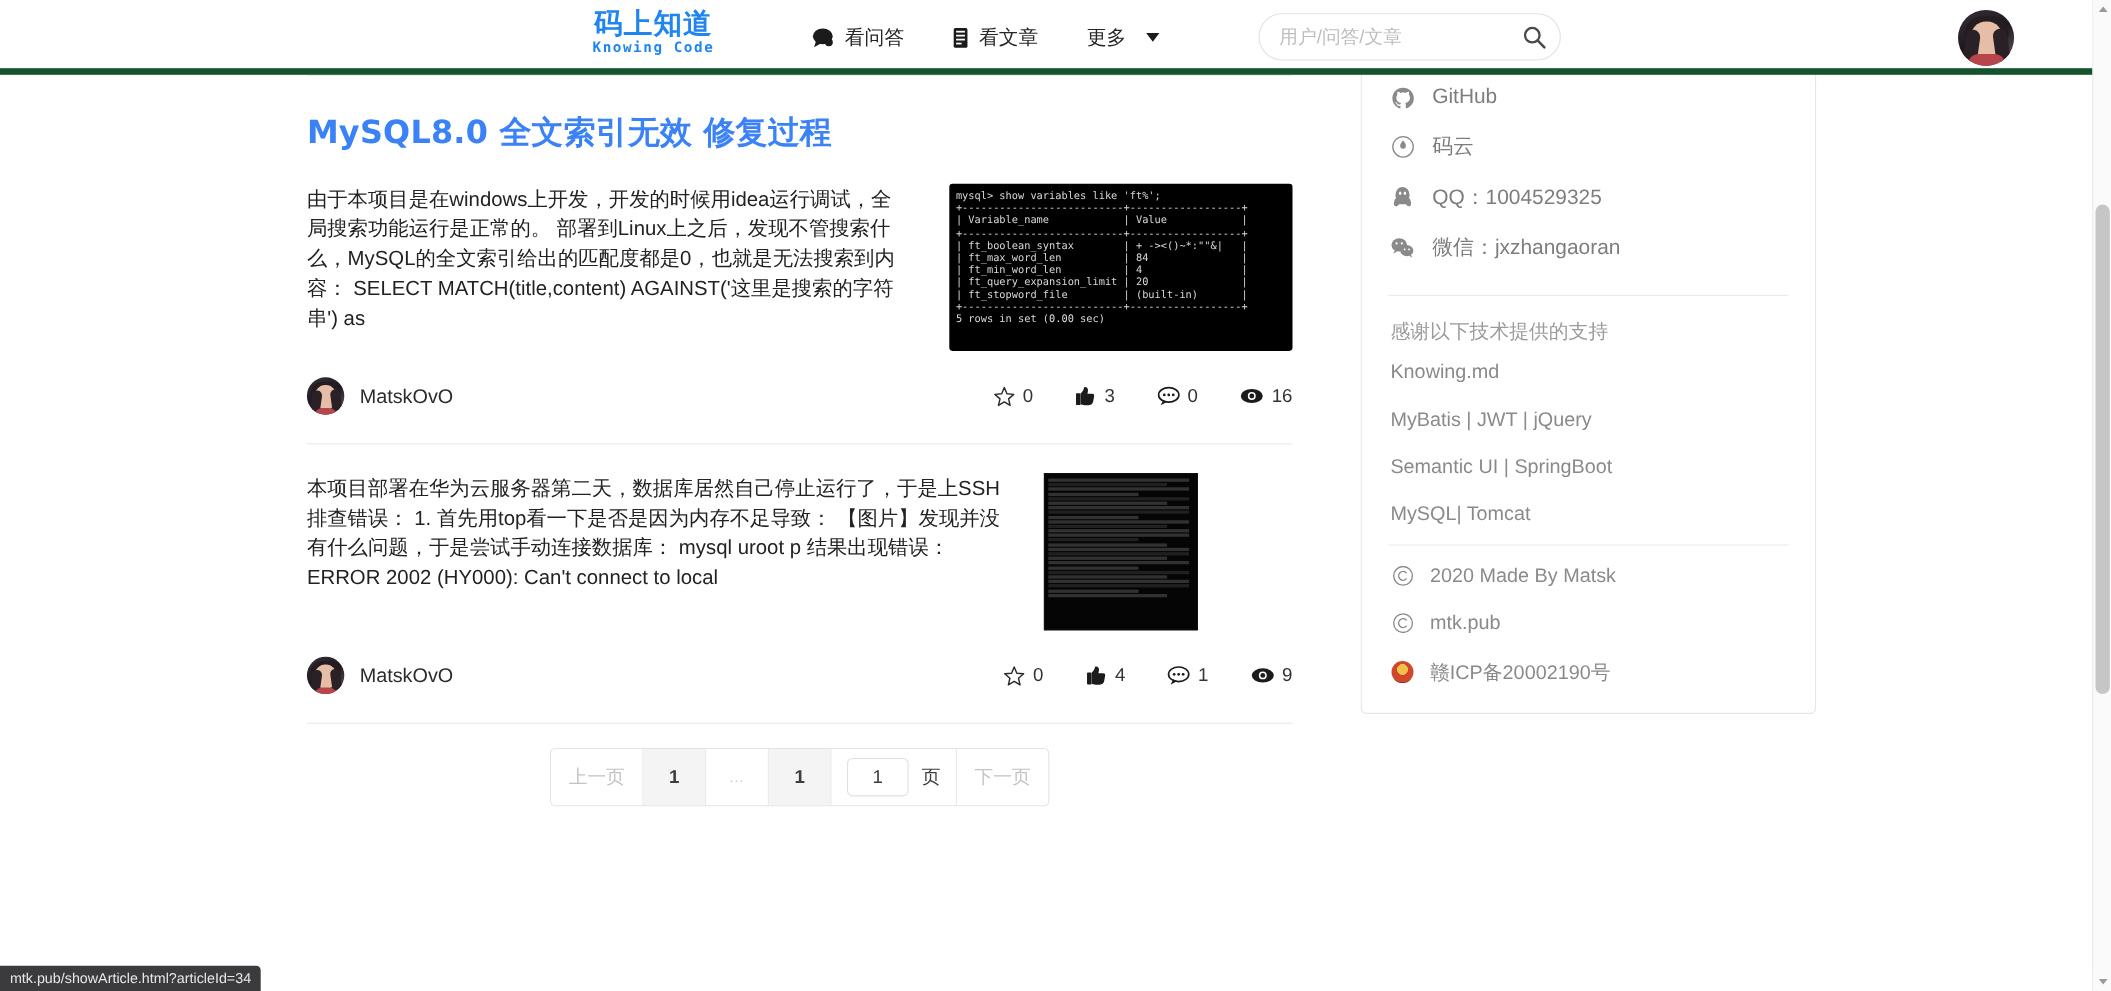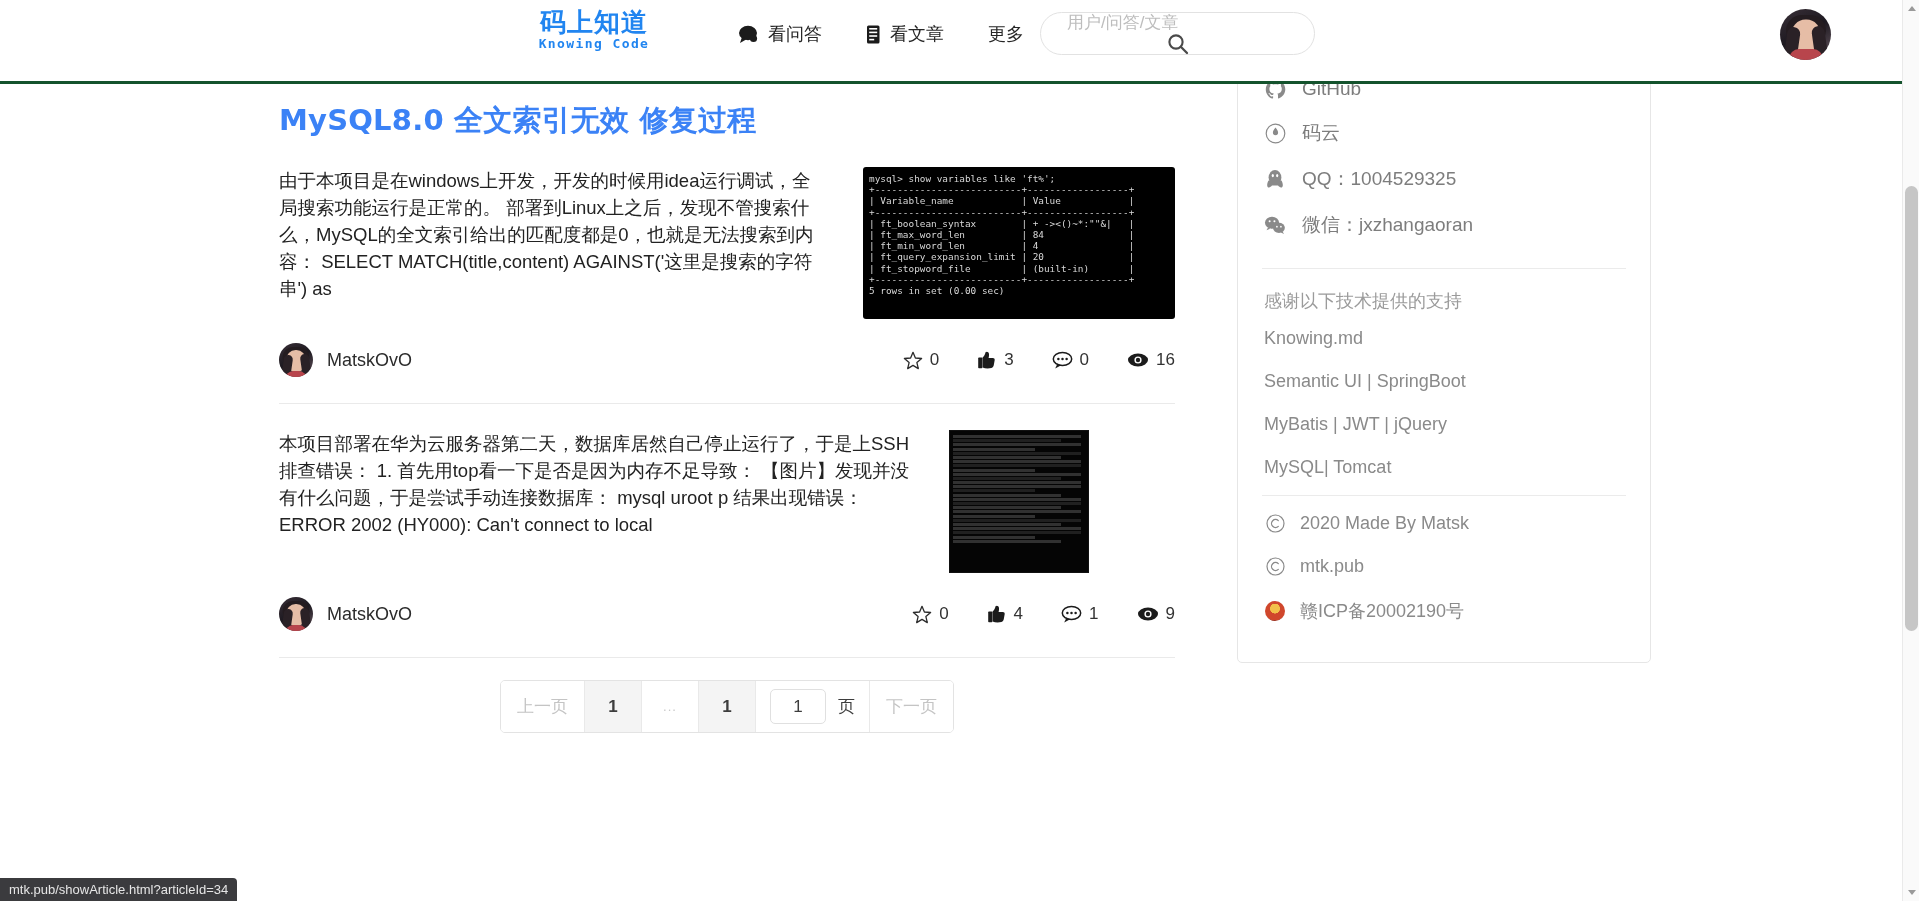--- a/index.html
+++ b/index.html
@@ -7,23 +7,23 @@
     width: 1919px; height: 901px;
     background: #ffffff;
     font-family: "Liberation Sans", sans-serif;
     overflow: hidden;
   }
   body { position: relative; }
 
   
   .header {
     position: absolute; top: 0; left: 0;
-    width: 1902px; height: 84px;
+    width: 1902px; height: 68px;
     background: #ffffff;
-    border-bottom: 3px solid #14532d;
+    border-bottom: 6px solid #14532d;
     display: flex; align-items: center;
     z-index: 40;
   }
   .brand {
     position: absolute; left: 529px; top: 9px;
     width: 130px; text-align: center; line-height: 1;
   }
   .brand-cn {
     font-size: 26px; font-weight: 800; color: #2185f0;
     letter-spacing: 1px; font-family: "DejaVu Sans", sans-serif;
@@ -43,25 +43,25 @@
     padding: 0 22px; height: 68px;
   }
   .nav-item .nav-ico { display: flex; align-items: center; }
   .nav-caret {
     width: 0; height: 0; margin-left: 9px;
     border-left: 6px solid transparent;
     border-right: 6px solid transparent;
     border-top: 8px solid #1b1b1b;
   }
   .search-box {
-    position: absolute; left: 1040px; top: 12px;
+    position: absolute; left: 1144px; top: 12px;
     width: 275px; height: 43px;
     border: 1px solid #e2e2e2; border-radius: 22px;
     background: #fff; display: flex; align-items: center;
-    padding: 0 18px; cursor: text; flex-direction: column;
+    padding: 0 18px; cursor: text;
   }
   .search-input {
     flex: 1; border: none; outline: none; background: transparent;
     font-size: 17px; color: #333;
     font-family: "Liberation Sans", sans-serif;
   }
   .search-input::placeholder { color: #bdbdbd; }
   .search-icon { color: #4a4a4a; display: flex; cursor: pointer; }
   .avatar-top {
     position: absolute; left: 1780px; top: 9px;
@@ -205,21 +205,21 @@
     color: #3d3d3d; outline: none; background: #fff;
     font-family: "Liberation Sans", sans-serif;
   }
 
   
   .sidebar {
     position: absolute; left: 1237px; top: 15px;
     width: 414px;
     border: 1px solid #e6e6e6; border-radius: 5px;
     background: #fff;
-    padding: 0 0 28px 0;
+    padding: 0 0 14px 0;
   }
   .side-list { padding: 10px 0 14px 0; }
   .side-item {
     display: flex; align-items: center; gap: 16px;
     padding: 10px 26px; font-size: 19px; color: #7d7d7d;
     cursor: pointer;
   }
   .side-ico {
     width: 22px; display: flex; align-items: center; justify-content: center;
     color: #8a8a8a; flex: none;
@@ -571,22 +571,22 @@
     </div>
 
   </div>
 
   <div class="side-sep"></div>
 
   <div class="side-head">感谢以下技术提供的支持</div>
 
   <div>
     <div class="side-tech">Knowing.md</div>
+    <div class="side-tech">MyBatis | JWT | jQuery</div>
     <div class="side-tech">Semantic UI | SpringBoot</div>
-    <div class="side-tech">MyBatis | JWT | jQuery</div>
     <div class="side-tech">MySQL| Tomcat</div>
   </div>
 
   <div class="side-sep"></div>
 
   <div>
 
     <div class="side-foot">
       <span class="side-ico">
         <svg width="19" height="19" viewBox="0 0 19 19">

